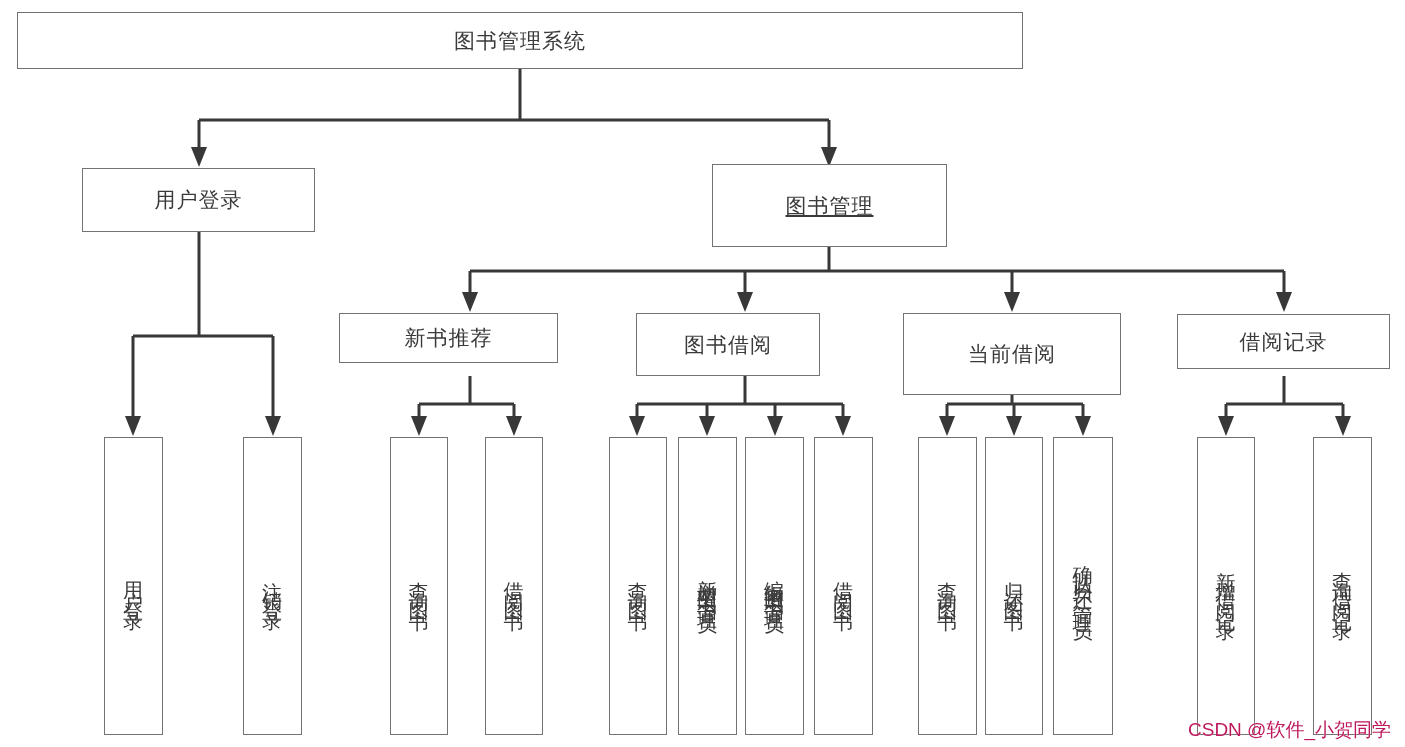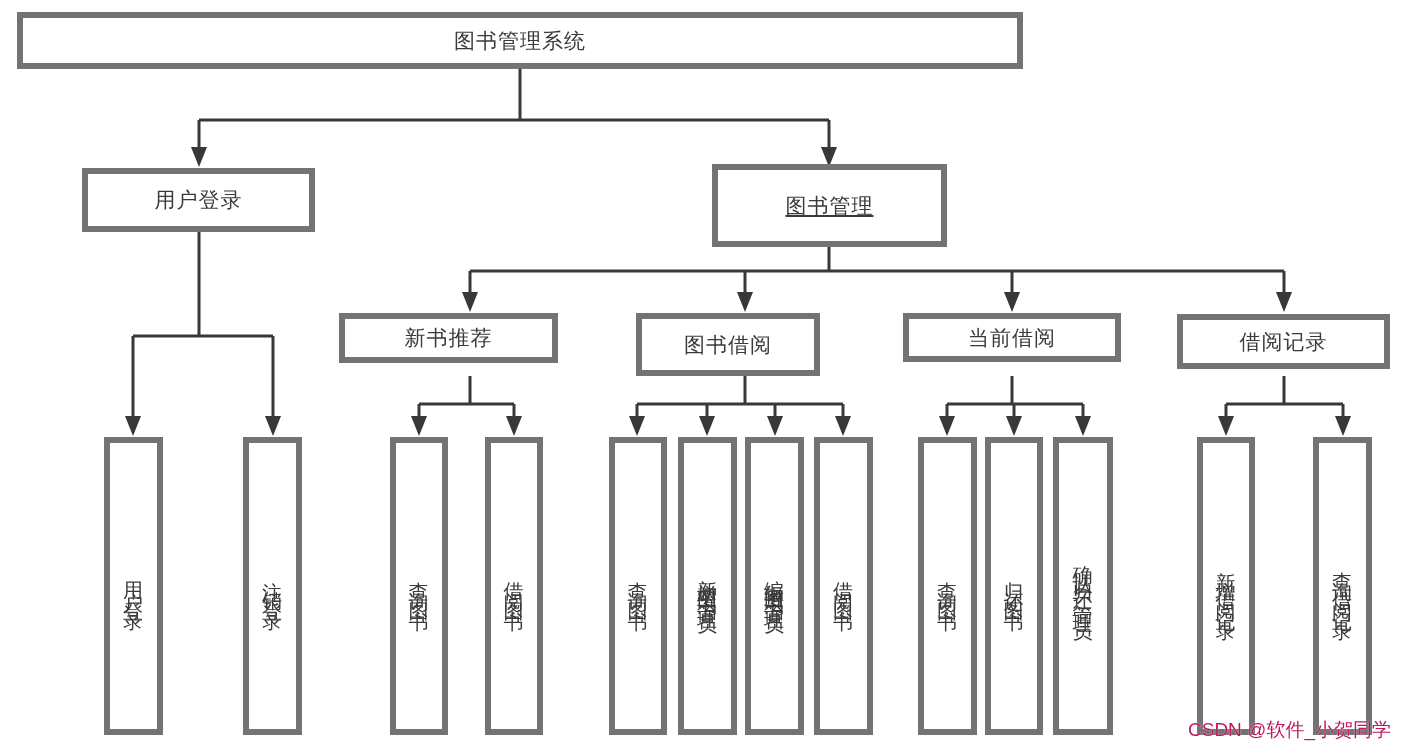--- a/index.html
+++ b/index.html
@@ -7,21 +7,21 @@
     position:relative;
     width:1405px;height:747px;
     background:#fff;
     font-family:"Liberation Sans","DejaVu Sans",sans-serif;
     overflow:hidden;
   }
   #connectors{position:absolute;left:0;top:0;width:1405px;height:747px;}
   .node{
     position:absolute;
     box-sizing:border-box;
-    border:6px solid #737373;
+    border:1px solid #737373;
     background:#fff;
     display:flex;
     align-items:center;
     justify-content:center;
     color:#3a3a3a;
   }
   .node.h span{
     font-size:21px;
     letter-spacing:1px;
     white-space:nowrap;
@@ -101,21 +101,21 @@
   <div class="node h" style="left:712px;top:164px;width:235px;height:83px;text-decoration:underline;">
     <span>图书管理</span>
   </div>
 
   <div class="node h" style="left:339px;top:313px;width:219px;height:50px;">
     <span>新书推荐</span>
   </div>
   <div class="node h" style="left:636px;top:313px;width:184px;height:63px;">
     <span>图书借阅</span>
   </div>
-  <div class="node h" style="left:903px;top:313px;width:218px;height:49px;">
+  <div class="node h" style="left:903px;top:313px;width:218px;height:82px;">
     <span>当前借阅</span>
   </div>
   <div class="node h" style="left:1177px;top:314px;width:213px;height:55px;">
     <span>借阅记录</span>
   </div>
 
   <div class="node v" style="left:104px;top:437px;width:59px;height:298px;">
     <span>用户登录</span>
   </div>
   <div class="node v" style="left:243px;top:437px;width:59px;height:298px;">

